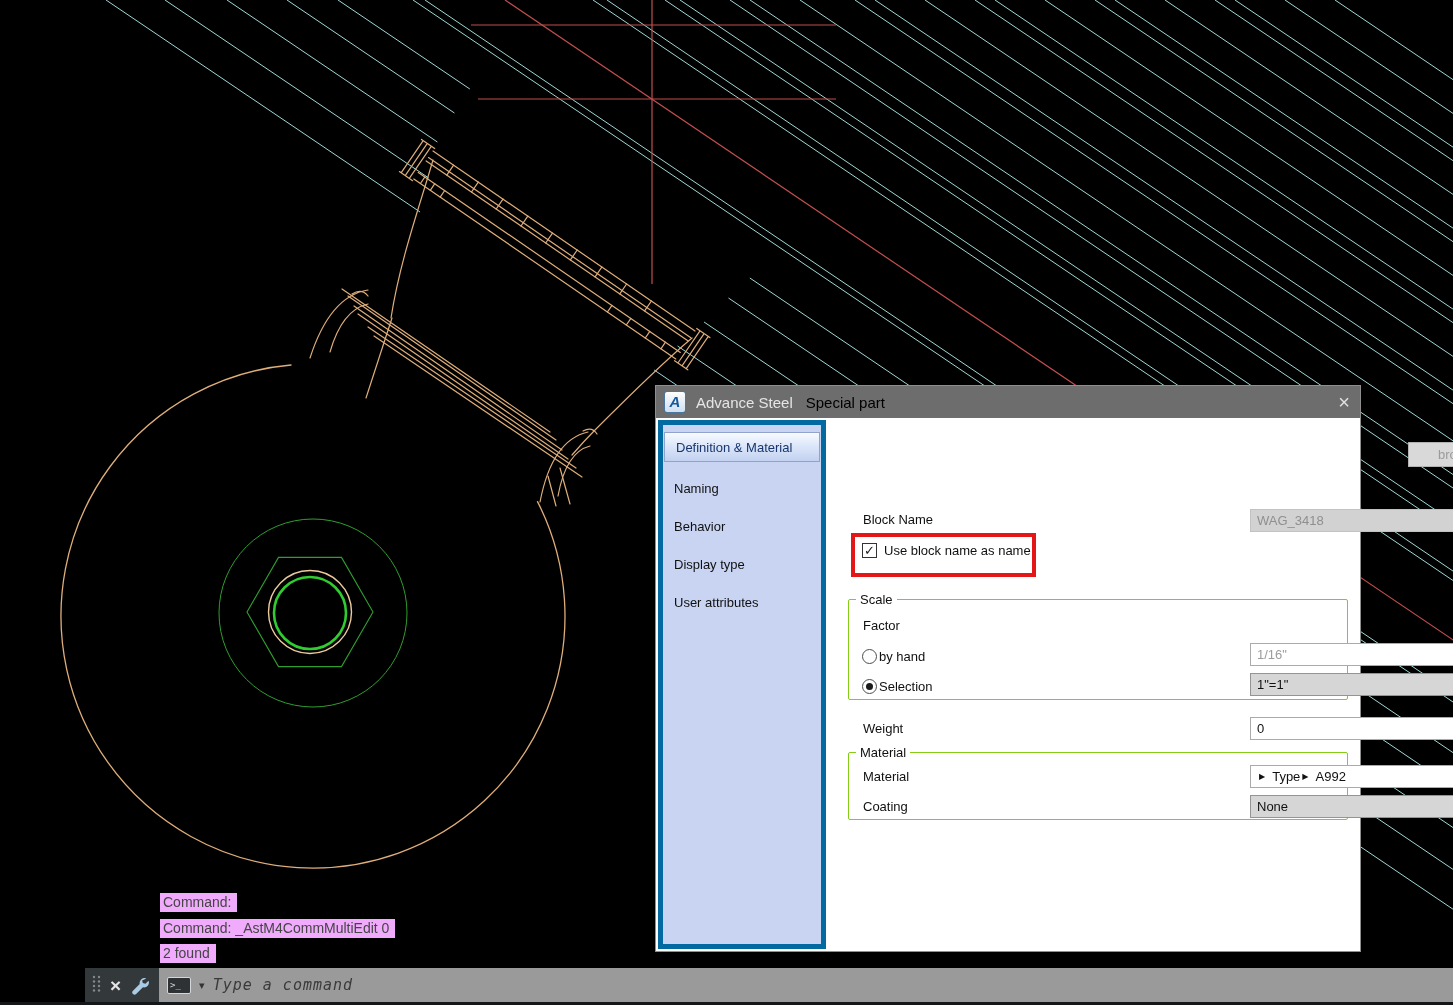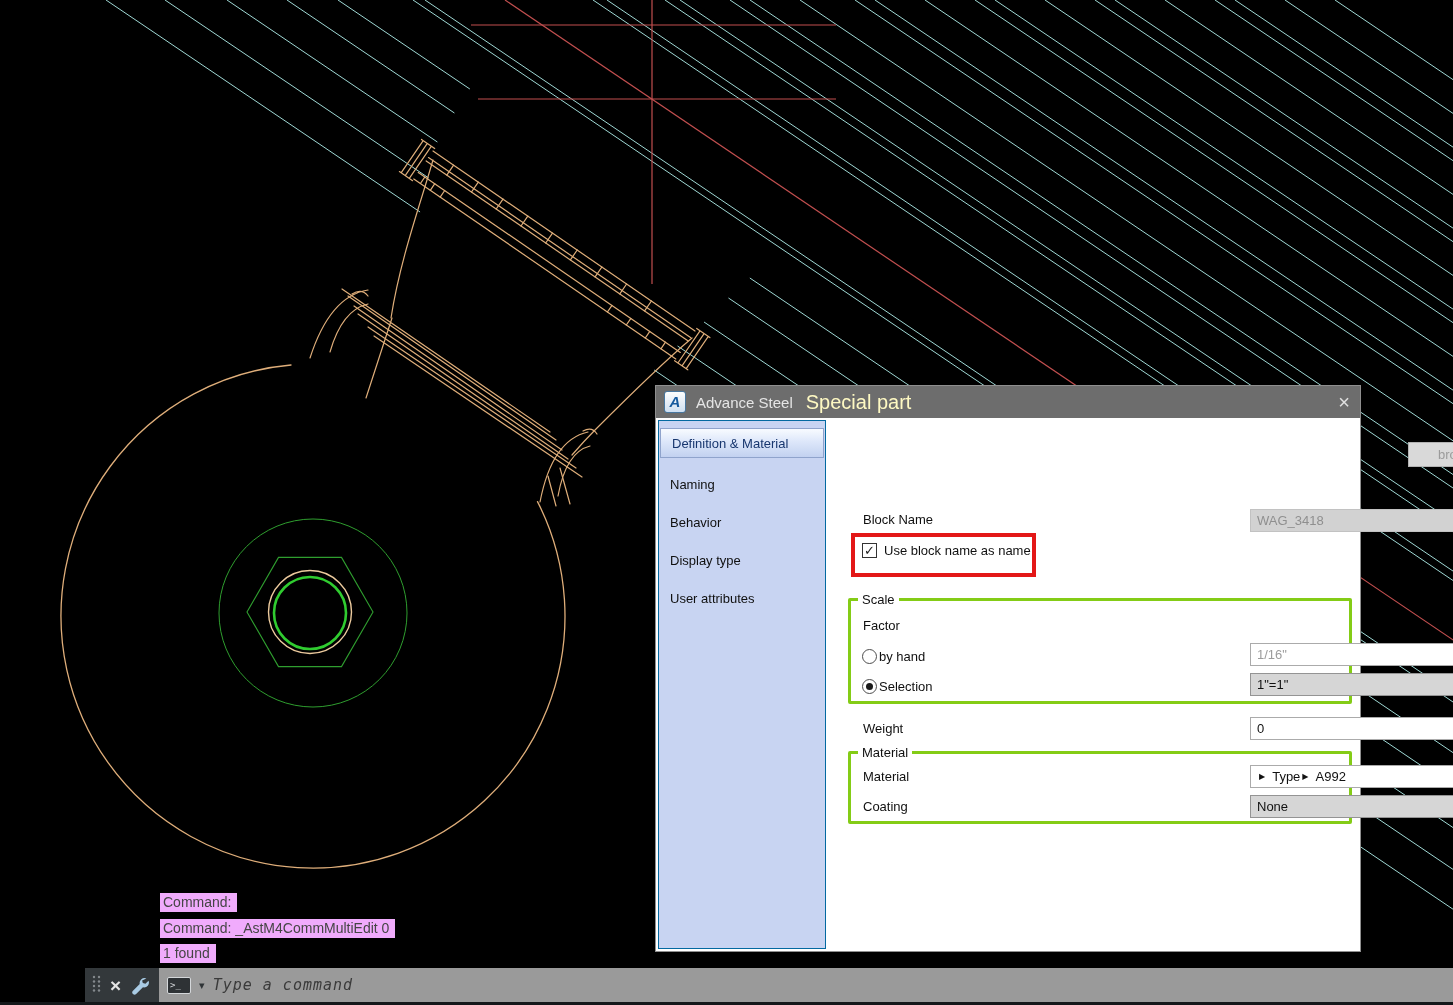--- a/index.html
+++ b/index.html
@@ -29,25 +29,25 @@
   #bottomstrip{position:absolute;left:0;top:1002px;width:1453px;height:3px;background:#14171a;z-index:21;}
 
   
   #dlg{position:absolute;left:655px;top:385px;width:706px;height:567px;background:#fff;
        border:1px solid #8f8f8f;box-sizing:border-box;z-index:10;font-size:13px;color:#111;}
   #dlg-title{height:32px;background:#6d6d6d;display:flex;align-items:center;padding:0 10px 0 8px;}
   .app-ico{width:20px;height:20px;border-radius:3px;background:linear-gradient(180deg,#fdfdfd,#cfe0f2);
            border:1px solid #49779f;color:#155a9e;font-weight:bold;font-style:italic;
            font-size:15px;line-height:19px;text-align:center;margin-right:10px;}
   .t-app{color:#e5e5e5;font-size:15px;margin-right:13px;}
-  .t-doc{color:#fef9c3;font-size:20px;text-align:right;}
+  .t-doc{color:#000000;font-size:15px;text-align:right;}
   .t-close{margin-left:auto;color:#e0e0e0;font-size:20px;line-height:1;cursor:default;}
 
   #nav{position:absolute;left:2px;top:34px;width:168px;bottom:2px;background:#c8d4f2;
-       border:1px solid #0369a1;box-sizing:border-box;padding-top:7px;}
+       border:5px solid #0369a1;box-sizing:border-box;padding-top:7px;}
   .nav-item{height:38px;line-height:38px;padding-left:11px;color:#101010;cursor:default;}
   .nav-item.sel{height:30px;line-height:30px;margin:0 1px 8px 1px;
        background:linear-gradient(180deg,#f8fbff 0%,#dde7fa 45%,#c2d1f0 100%);
        border:1px solid #8fa3cc;box-sizing:border-box;color:#17366e;}
 
   #content{position:absolute;left:172px;top:34px;right:0;bottom:0;}
   .abs{position:absolute;}
   .lbl{color:#101010;}
   .btn-browse{position:absolute;left:580px;top:22px;width:102px;height:25px;background:#d9d9d9;
        border:1px solid #b3b3b3;color:#9b9b9b;font-size:13px;text-align:center;line-height:23px;box-sizing:border-box;}
@@ -57,21 +57,21 @@
   .gray-combo{background:#d6d6d6;border:1px solid #949494;color:#111;}
   .white-combo{background:#fff;border:1px solid #ababab;color:#111;}
   .white-input{background:#fff;border:1px solid #ababab;color:#111;}
   .ghost{color:#9c9c9c;}
 
   .hl-red{position:absolute;left:195px;top:113px;width:185px;height:44px;
           border:4px solid #e31717;box-sizing:border-box;}
   .chk-row{position:absolute;left:206px;top:123px;display:flex;align-items:center;gap:7px;}
   .chk-box{width:15px;height:15px;background:#fff;border:1px solid #333;box-sizing:border-box;
            font-size:13px;line-height:13px;text-align:center;color:#1a1a1a;}
-  fieldset.grp{position:absolute;left:192px;width:498px;border:3px solid #84cc16;border-radius:2px;
+  fieldset.grp{position:absolute;left:192px;width:498px;border:1px solid #84cc16;border-radius:2px;
            margin:0;padding:0;}
   fieldset.grp legend{font-size:13px;color:#101010;margin-left:7px;padding:0 4px;}
   .radio{width:15px;height:15px;border:1px solid #4d4d4d;border-radius:50%;background:#fff;
          display:inline-flex;align-items:center;justify-content:center;box-sizing:border-box;}
   .radio .dot{width:7px;height:7px;border-radius:50%;background:#1a1a1a;}
   .radio-row{position:absolute;display:flex;align-items:center;gap:2px;}
   .tri{font-size:8px;color:#111;margin:0 7px 0 2px;}
 </style>
 </head>
 <body>
@@ -141,21 +141,21 @@
   <g fill="none">
     <circle cx="313" cy="613" r="94" stroke="#2f9e2f" stroke-width="1"></circle>
     <polygon points="373,612 341.5,557.4 278.5,557.4 247,612 278.5,666.6 341.5,666.6" stroke="#2f9e2f" stroke-width="1.1"></polygon>
     <circle cx="310" cy="612" r="41.5" stroke="#edcb9e" stroke-width="1.4"></circle>
     <circle cx="310" cy="613" r="36" stroke="#30cc30" stroke-width="2.6"></circle>
   </g>
 </svg>
 
 <div class="cmd-hist" style="top:893px">Command:</div>
 <div class="cmd-hist" style="top:919px">Command: _AstM4CommMultiEdit 0</div>
-<div class="cmd-hist" style="top:944px">1 found</div>
+<div class="cmd-hist" style="top:944px">2 found</div>
 
 <div id="cmdbar">
   <div class="dark">
     <svg width="10" height="20" viewBox="0 0 10 20">
       <g fill="#84898d">
         <circle cx="3" cy="2" r="1.2"></circle>
           <circle cx="8" cy="2" r="1.2"></circle>
         <circle cx="3" cy="6.5" r="1.2"></circle>
           <circle cx="8" cy="6.5" r="1.2"></circle>
         <circle cx="3" cy="11" r="1.2"></circle>

